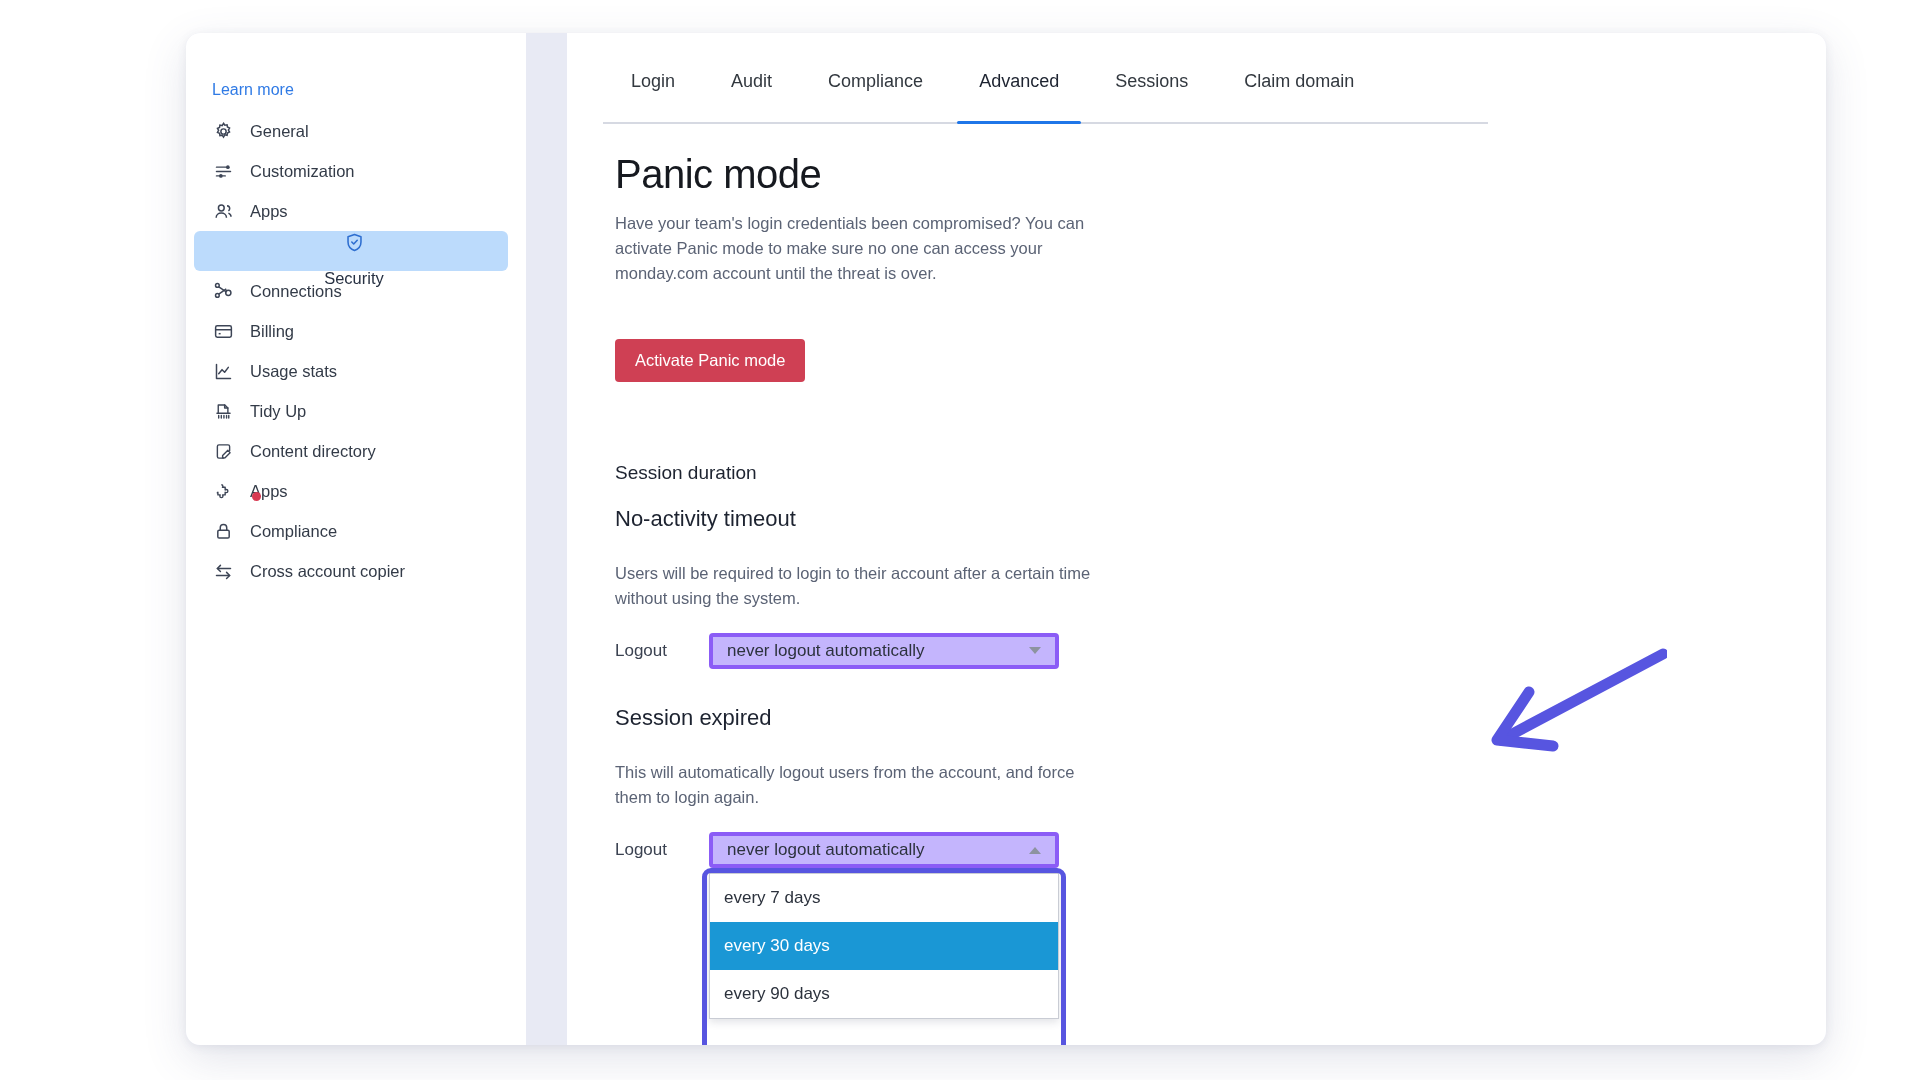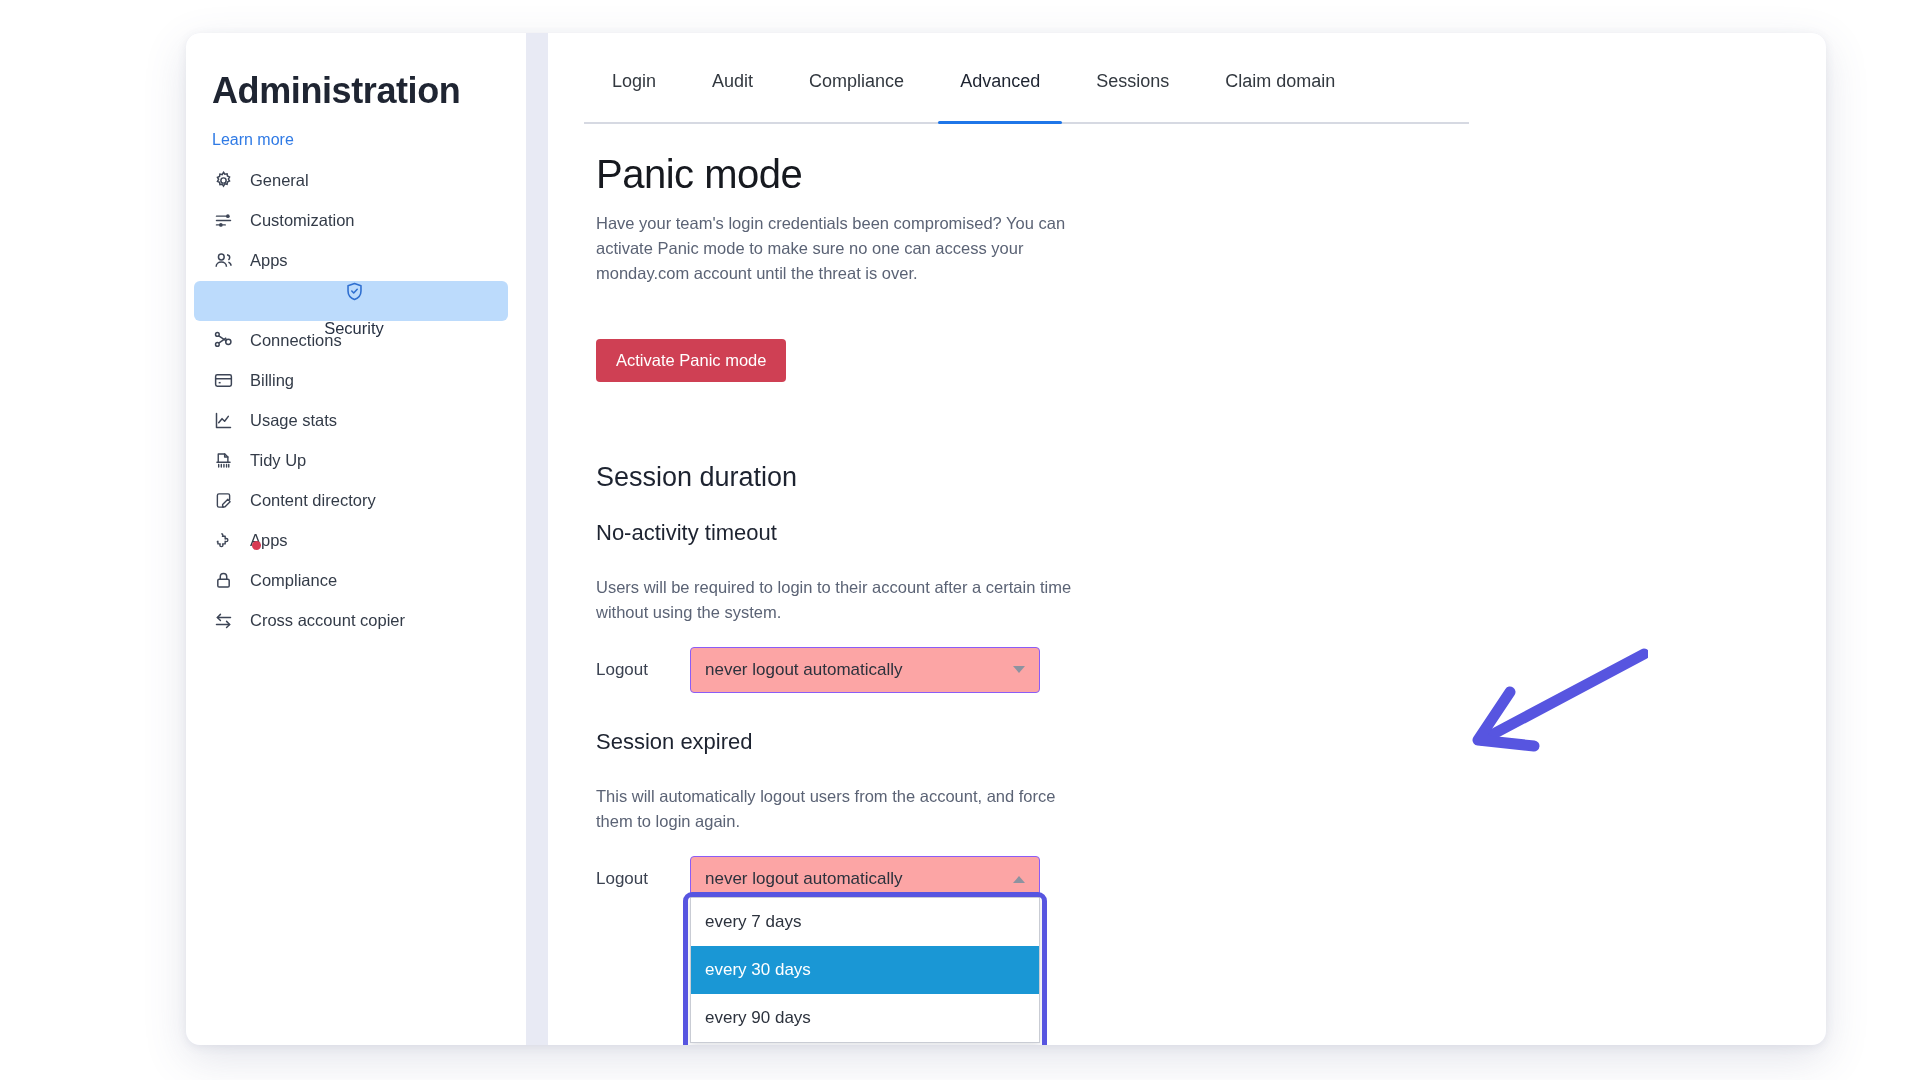--- a/index.html
+++ b/index.html
@@ -108,20 +108,21 @@
     flex: 0 0 22px;
     background: #e8eaf4;
   }
 
   
   .main {
     flex: 1 1 auto;
     background: #ffffff;
     position: relative;
     overflow: hidden;
+    margin-left: 19px;
   }
 
   .tabs {
     display: flex;
     align-items: flex-end;
     gap: 0;
     padding: 0 0 0 36px;
     margin-top: 30px;
     position: relative;
   }
@@ -176,21 +177,21 @@
     color: #ffffff;
     font-size: 16.5px;
     border: none;
     border-radius: 4px;
     padding: 12px 20px;
     cursor: pointer;
     font-family: inherit;
   }
 
   .h2 {
-    font-size: 27px;
+    font-size: 19px;
     font-weight: 400;
     color: #1d2330;
     margin-top: 80px;
   }
   .h3 {
     font-size: 22px;
     font-weight: 400;
     color: #1d2330;
     margin-top: 22px;
   }
@@ -203,24 +204,24 @@
     margin-top: 22px;
     position: relative;
   }
   .field-label {
     font-size: 17px;
     color: #3b4251;
     width: 72px;
   }
   .select-box {
     width: 350px;
-    height: 46px;
-    border: 1px solid #8b5cf6;
+    height: 36px;
+    border: 4px solid #8b5cf6;
     border-radius: 4px;
-    background: #fca5a5;
+    background: #c4b5fd;
     display: flex;
     align-items: center;
     padding: 0 14px;
     cursor: pointer;
     position: relative;
   }
   .select-value {
     font-size: 17px;
     color: #2c323d;
     flex: 1 1 auto;
@@ -276,21 +277,20 @@
     z-index: 9;
   }
 </style>
 </head>
 <body>
 
 <div id="root">
   <div class="app-shell">
 
     <aside class="sidebar">
-      <h1 class="sidebar-title">Administration</h1>
       <a class="learn-more">Learn more</a>
       <nav class="nav-list" id="nav-list">
           <div class="nav-item">
             <span class="nav-ico">
               <svg width="21" height="21" viewBox="0 0 24 24" fill="none" stroke="currentColor" stroke-width="1.7">
                 <circle cx="12" cy="12" r="3"></circle>
                 <path d="M12 2.6l1.5 2.2 2.6-.5.4 2.6 2.4 1.1-1.3 2.3 1.3 2.3-2.4 1.1-.4 2.6-2.6-.5L12 18.4l-1.5-2.2-2.6.5-.4-2.6-2.4-1.1 1.3-2.3-1.3-2.3 2.4-1.1.4-2.6 2.6.5z"></path>
               </svg>
             </span>
             <span class="label-wrap">

